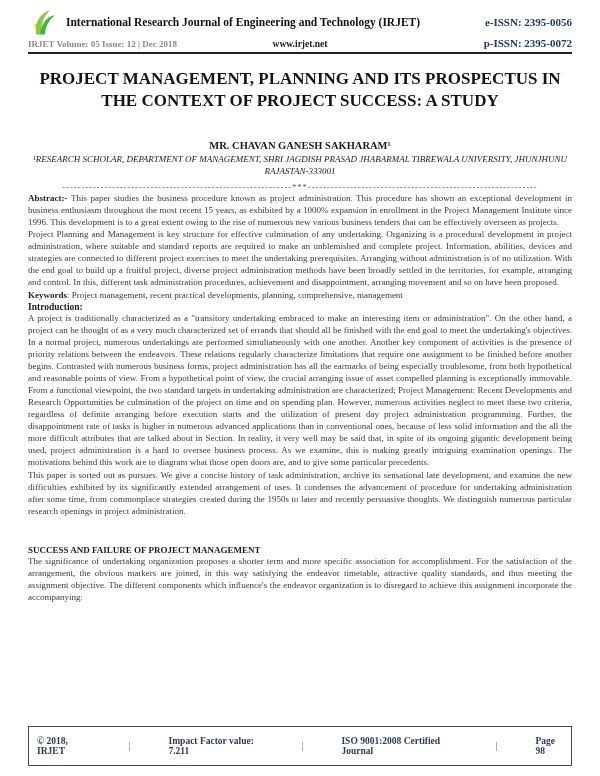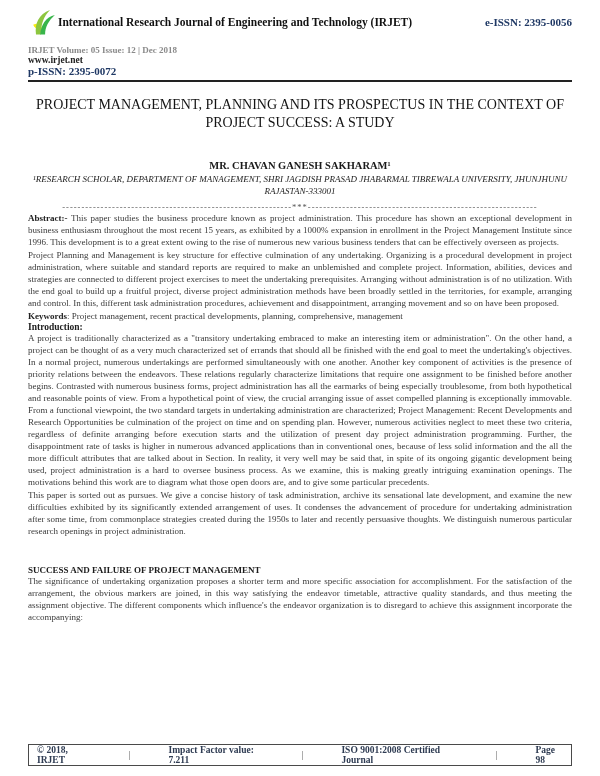--- a/index.html
+++ b/index.html
@@ -8,41 +8,41 @@
   .page {
     width: 600px; height: 776px;
     margin: 0 auto;
     padding: 8px 28px 10px 28px;
     display: flex; flex-direction: column;
     overflow: hidden;
     color: #333;
   }
   
   .hdr { border-bottom: 2px solid #222; padding-bottom: 3px; }
-  .hdr-top { display: flex; align-items: center; }
+  .hdr-top { display: flex; align-items: center; gap: 8px; }
   .logo { width: 30px; height: 28px; flex: 0 0 auto; }
   .logo svg { width: 100%; height: 100%; display: block; }
   .jname {
     font-family: "Liberation Serif", serif;
     font-weight: bold; font-size: 11.5px; color: #111;
     flex: 1 1 auto;
   }
   .eissn, .pissn {
     font-weight: bold; font-size: 11px; color: #1f3864;
     white-space: nowrap;
   }
-  .hdr-bot { display: flex; align-items: baseline; margin-top: 9px; flex-direction: column; }
+  .hdr-bot { display: flex; align-items: baseline; margin-top: 1px; }
   .vol { font-weight: bold; font-size: 9px; color: #8a8a8a; flex: 1 1 0; }
   .site { font-weight: bold; font-size: 9.5px; color: #222; flex: 0 0 auto; }
-  .pissn { flex: 1 1 0; }
+  .pissn { flex: 1 1 0; text-align: right; }
   
   .title {
     margin-top: 14px;
-    text-align: center; font-weight: normal;
-    font-size: 14px; line-height: 1.3; color: #141414;
+    text-align: center; font-weight: bold;
+    font-size: 17px; line-height: 1.3; color: #141414;
   }
   .author {
     margin-top: 28px; text-align: center;
     font-weight: bold; font-size: 10.5px; color: #1a1a1a;
   }
   .affil {
     margin-top: 3px; text-align: center;
     font-style: italic; font-size: 9px; line-height: 1.3; color: #222;
   }
   .sep {
@@ -61,21 +61,21 @@
   .h-intro {
     margin-top: 0; font-weight: bold; font-size: 9.5px; color: #1c1c1c;
   }
   .h-caps {
     margin-top: 27px; font-weight: bold; font-size: 9px; color: #1c1c1c;
   }
   
   .footer {
     margin-top: auto;
     border: 1px solid #4a4a4a;
-    padding: 0 8px;
+    padding: 9px 8px;
     display: flex; align-items: center; justify-content: space-between;
     font-weight: bold; font-size: 9.5px; color: #2e3b52;
     font-family: "Liberation Serif", serif;
     gap: 38px;
   }
   .fpipe { color: #555; font-weight: normal; }
 </style>
 </head>
 <body>
 

